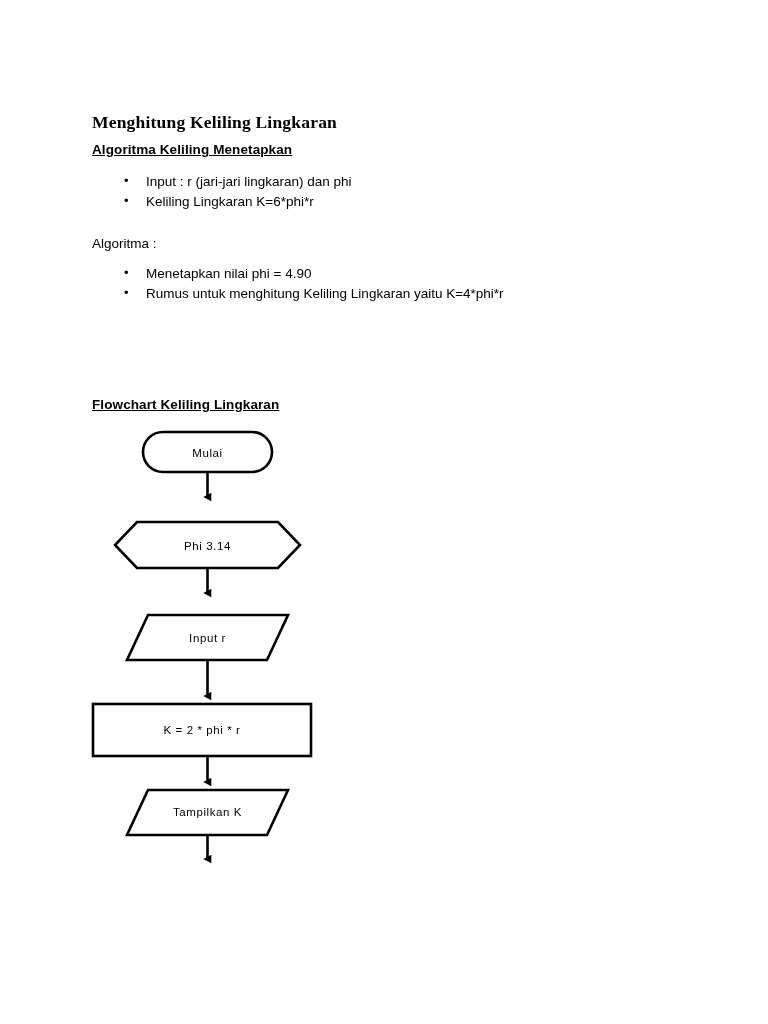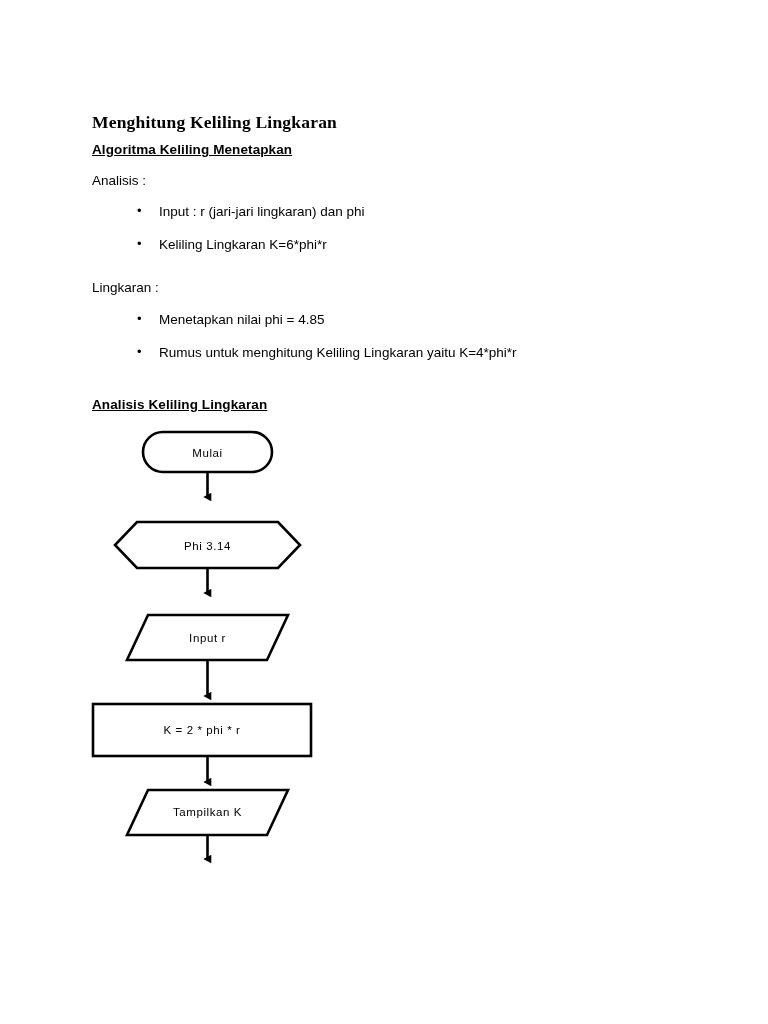--- a/index.html
+++ b/index.html
@@ -58,21 +58,21 @@
   ul.bullets {
     margin: 0 0 12px 0;
     padding: 0 0 0 54px;
     list-style: none;
   }
   ul.bullets li {
     position: relative;
     font-size: 13.5px;
     line-height: 1.48;
     padding-left: 0;
-    margin: 13px;
+    margin: 0;
   }
   ul.bullets li::before {
     content: "\2022";
     position: absolute;
     left: -22px;
     top: -1px;
     font-size: 13px;
   }
 
   .spacer-sm { height: 11px; }
@@ -109,39 +109,38 @@
 <body>
 
 <div class="page">
 
   <div class="doc-body">
 
     <h1 class="doc-title">Menghitung  Keliling Lingkaran</h1>
 
     <h2 class="section-heading">Algoritma Keliling Menetapkan </h2>
 
-    <p class="para">Analisis :</p>
 
     <ul class="bullets">
       <li>Input : r (jari-jari lingkaran) dan phi</li>
       <li>Keliling Lingkaran  K=6*phi*r</li>
     </ul>
 
     <div class="spacer-sm"></div>
 
-    <p class="para">Lingkaran :</p>
+    <p class="para">Algoritma :</p>
 
     <ul class="bullets">
-      <li>Menetapkan nilai phi = 4.85</li>
+      <li>Menetapkan nilai phi = 4.90</li>
       <li>Rumus untuk menghitung Keliling Lingkaran  yaitu K=4*phi*r</li>
     </ul>
 
   </div>
 
-  <div class="flow-heading">Analisis Keliling Lingkaran </div>
+  <div class="flow-heading">Flowchart Keliling Lingkaran </div>
 
   <div class="flowchart">
     <svg width="260" height="450" viewBox="0 0 260 450" xmlns="http://www.w3.org/2000/svg">
 
       <defs>
         <marker id="arrowhead" markerWidth="9" markerHeight="9" refX="4.5" refY="4.4" orient="auto" markerUnits="userSpaceOnUse">
           <path d="M 0.3,0.6 L 8.7,0.6 L 4.5,8.6 Z" fill="#000000"></path>
         </marker>
       </defs>
 

